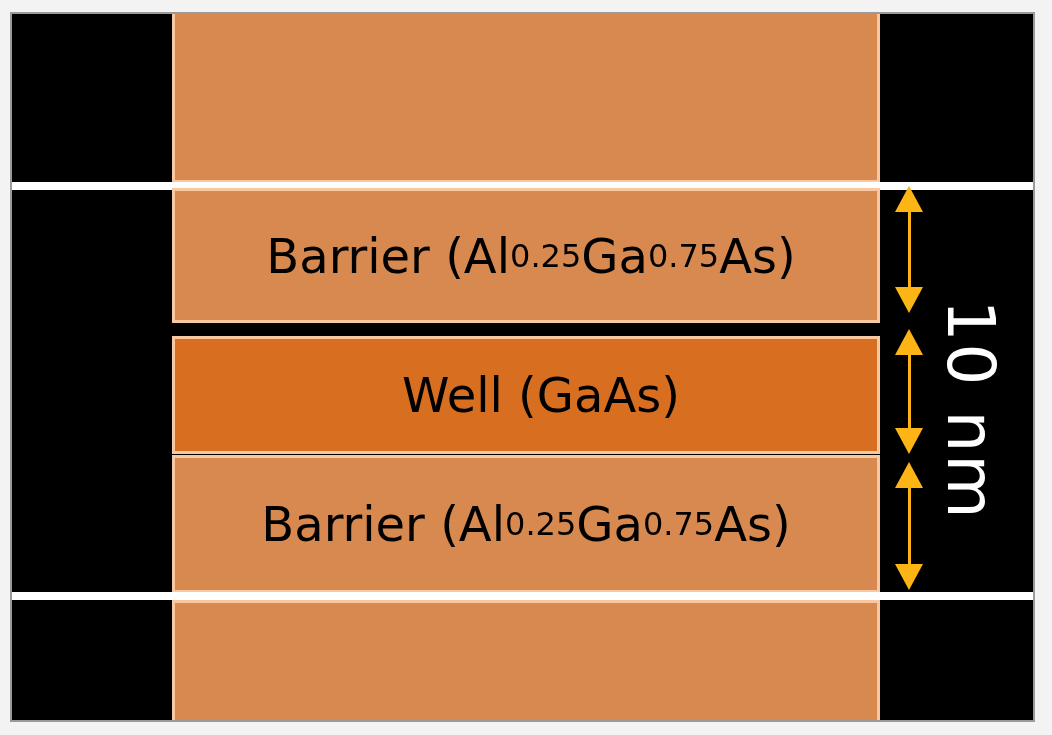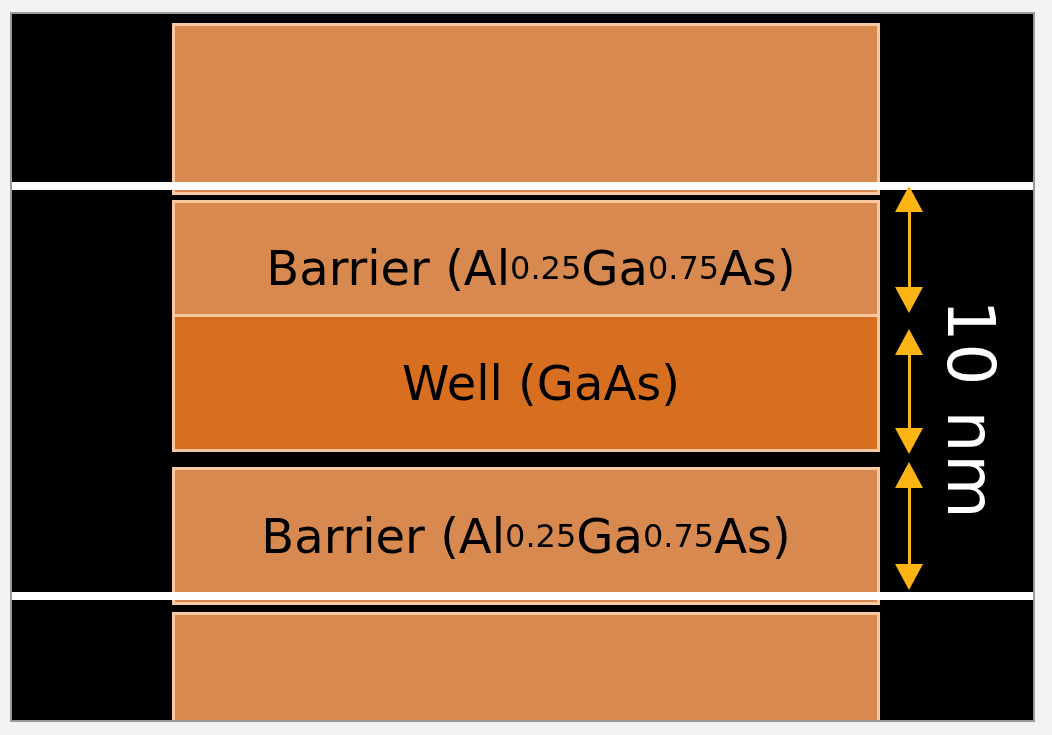--- a/index.html
+++ b/index.html
@@ -6,21 +6,21 @@
     body {
       width: 1052px; height: 735px; background: #f3f3f3;
       position: relative; overflow: hidden;
       font-family: "DejaVu Sans", "Liberation Sans", sans-serif;
     }
     .frame {
       position: absolute; left: 10px; top: 12px; width: 1025px; height: 710px;
       background: #000; border: 2px solid #9a9a9a; box-sizing: border-box; overflow: hidden;
     }
     .cell { position: absolute; box-sizing: border-box; }
-    .barrier { background: #d8894f; border: 3px solid #f9c7a0; margin-top: 12px; }
+    .barrier { background: #d8894f; border: 3px solid #f9c7a0; }
     .well { background: #d86f20; border: 3px solid #f9c7a0; }
     .hline { position: absolute; left: 0; width: 100%; height: 8px; background: #ffffff; }
     .label {
       position: absolute; left: 0; right: 0; top: 0; bottom: 0;
       display: flex; align-items: center; justify-content: center;
       color: #000; font-size: 48px; white-space: nowrap;
     }
     .label sub { font-size: 32px; vertical-align: -12px; line-height: 0; }
     .arrow-line { position: absolute; width: 3px; background: #fdb515; }
     .tri-up, .tri-down { position: absolute; width: 0; height: 0;
@@ -41,21 +41,21 @@
   <div class="cell barrier" style="left:160px; top:-3px; width:708px; height:172px;"></div>
 
   <div class="hline" style="top:168px;"></div>
 
   <div class="cell barrier" style="left:160px; top:174px; width:708px; height:135px;">
     <div class="label" style="padding-left:10px;">
       <span>Barrier</span>&nbsp;<span>(Al</span><sub>0.25</sub><span>Ga</span><sub>0.75</sub><span>As)</span>
     </div>
   </div>
 
-  <div class="cell well" style="left:160px; top:300px; width:708px; height:138px;">
+  <div class="cell well" style="left:160px; top:322px; width:708px; height:118px;">
     <div class="label" style="padding-left:30px;">
       <span>Well (GaAs)</span>
     </div>
   </div>
 
   <div class="cell barrier" style="left:160px; top:441px; width:708px; height:138px;">
     <div class="label">
       <span>Barrier</span>&nbsp;<span>(Al</span><sub>0.25</sub><span>Ga</span><sub>0.75</sub><span>As)</span>
     </div>
   </div>

